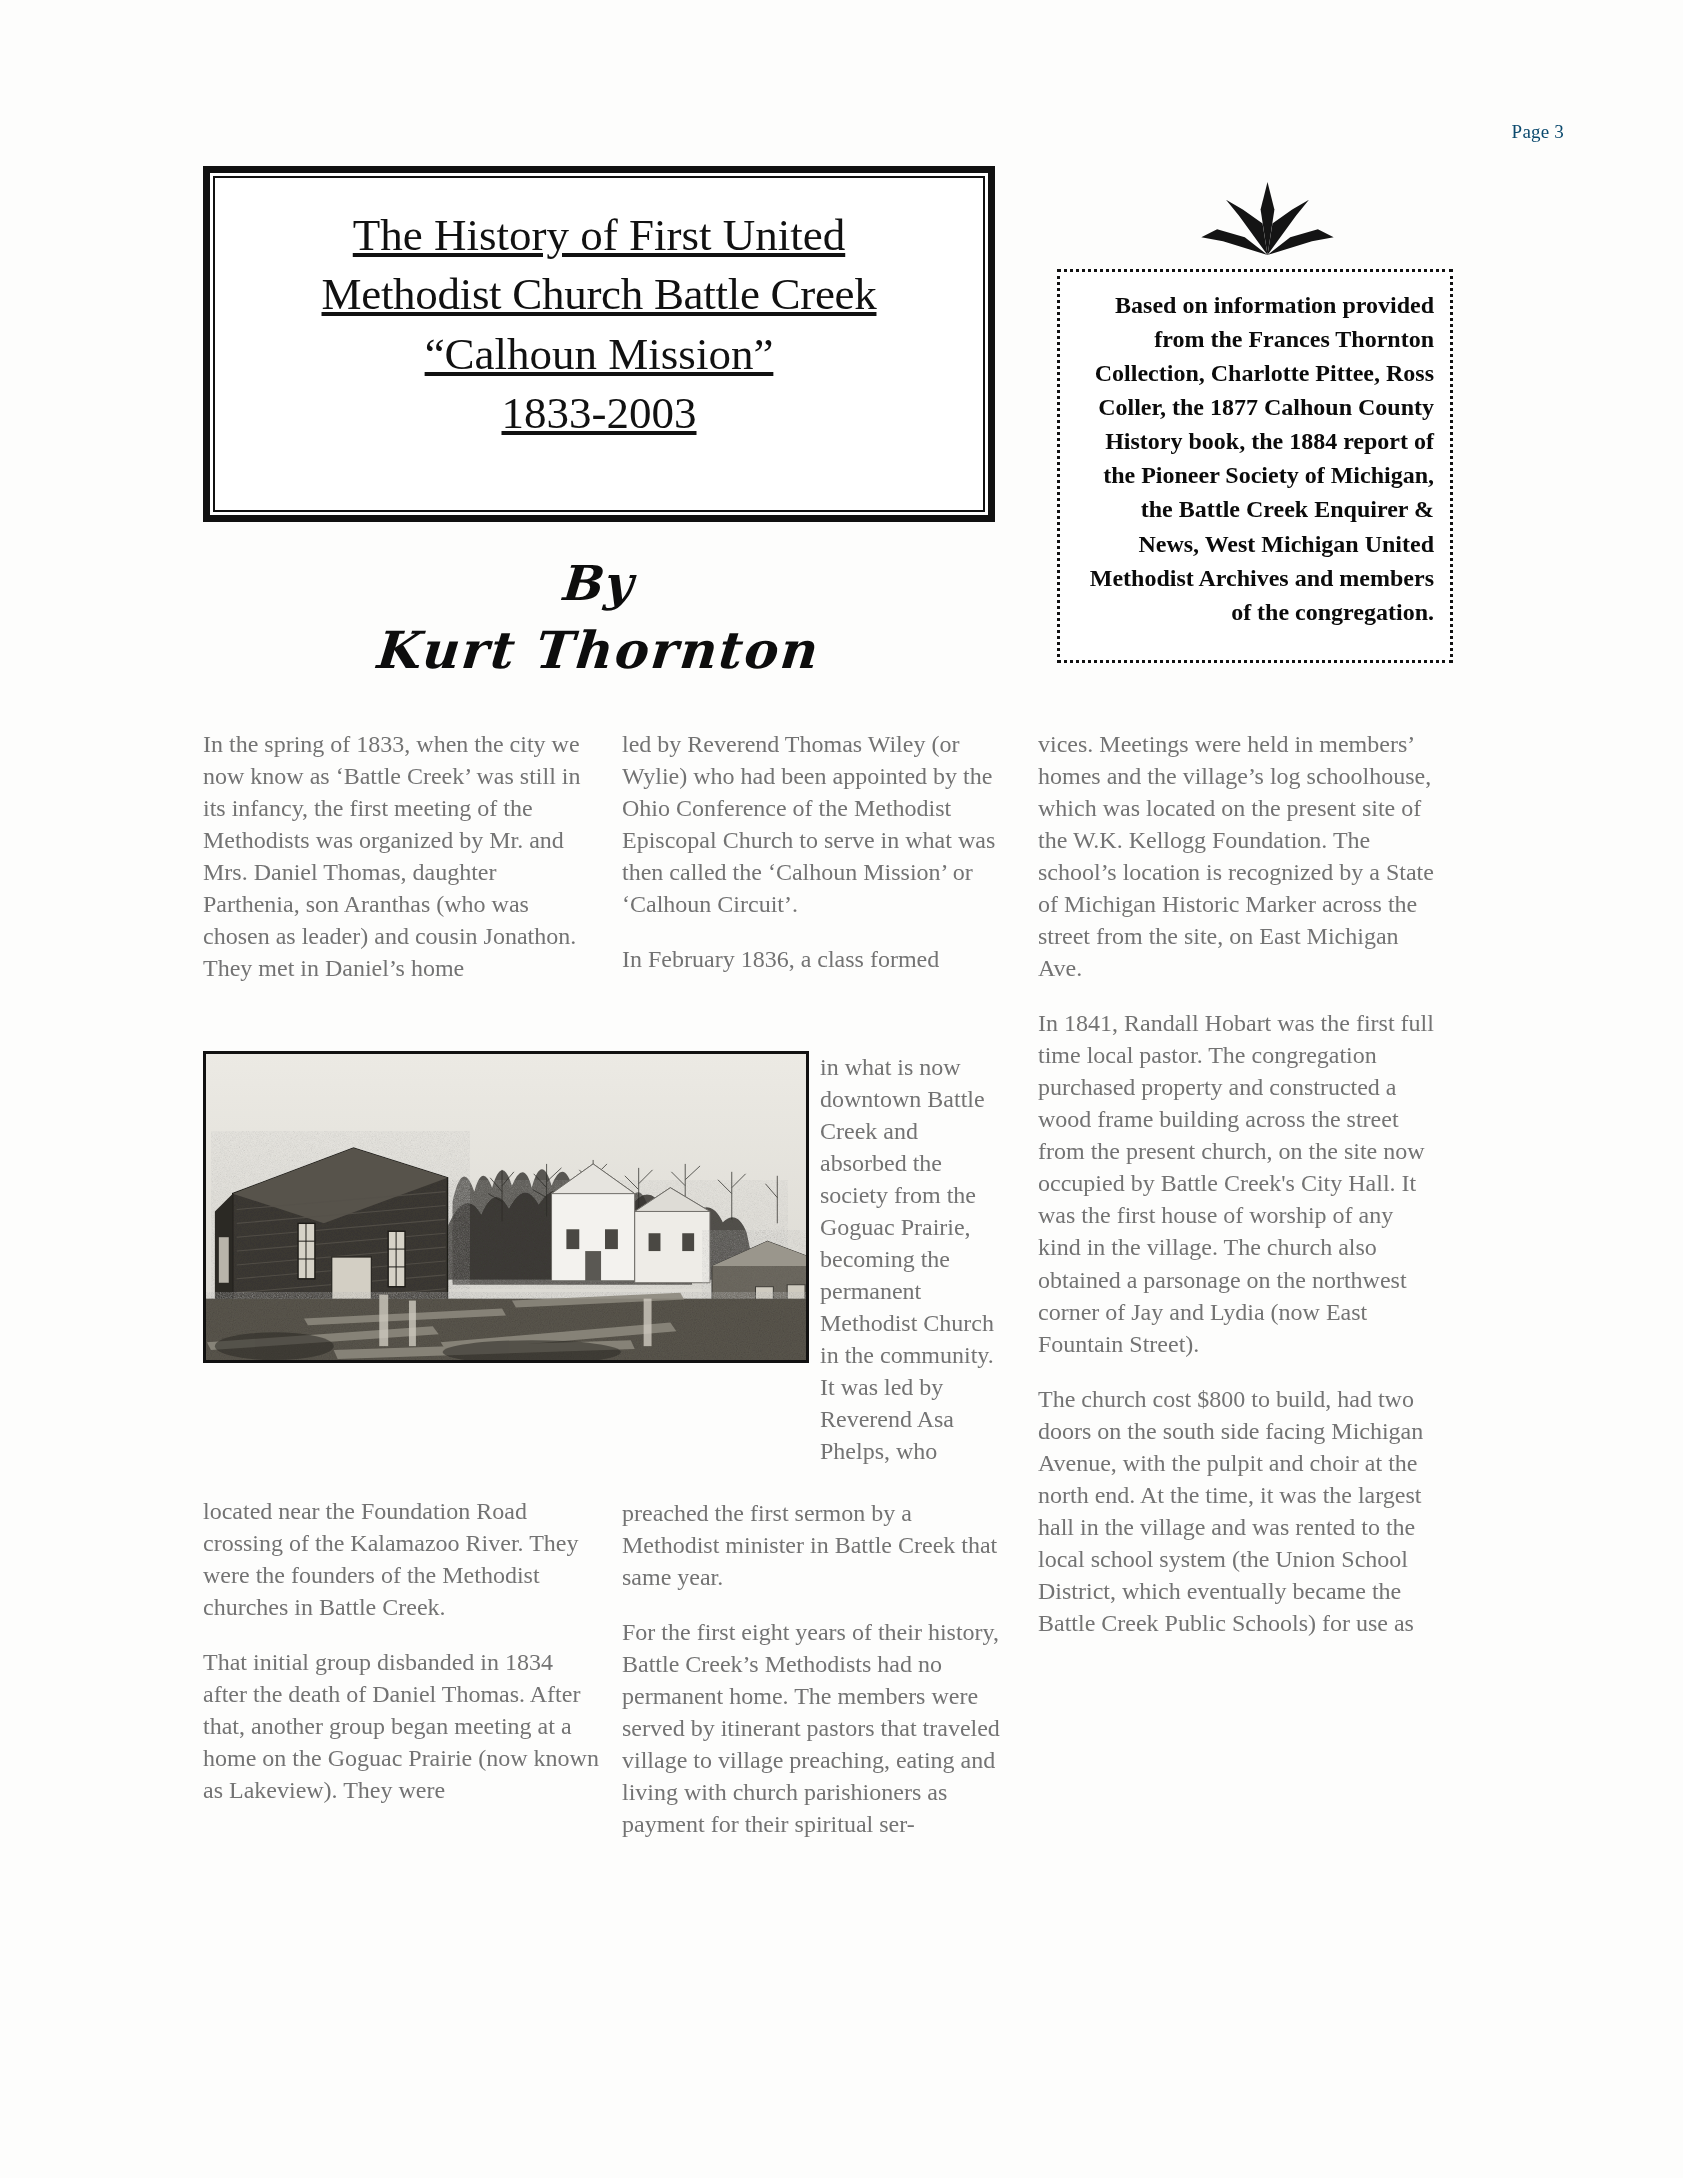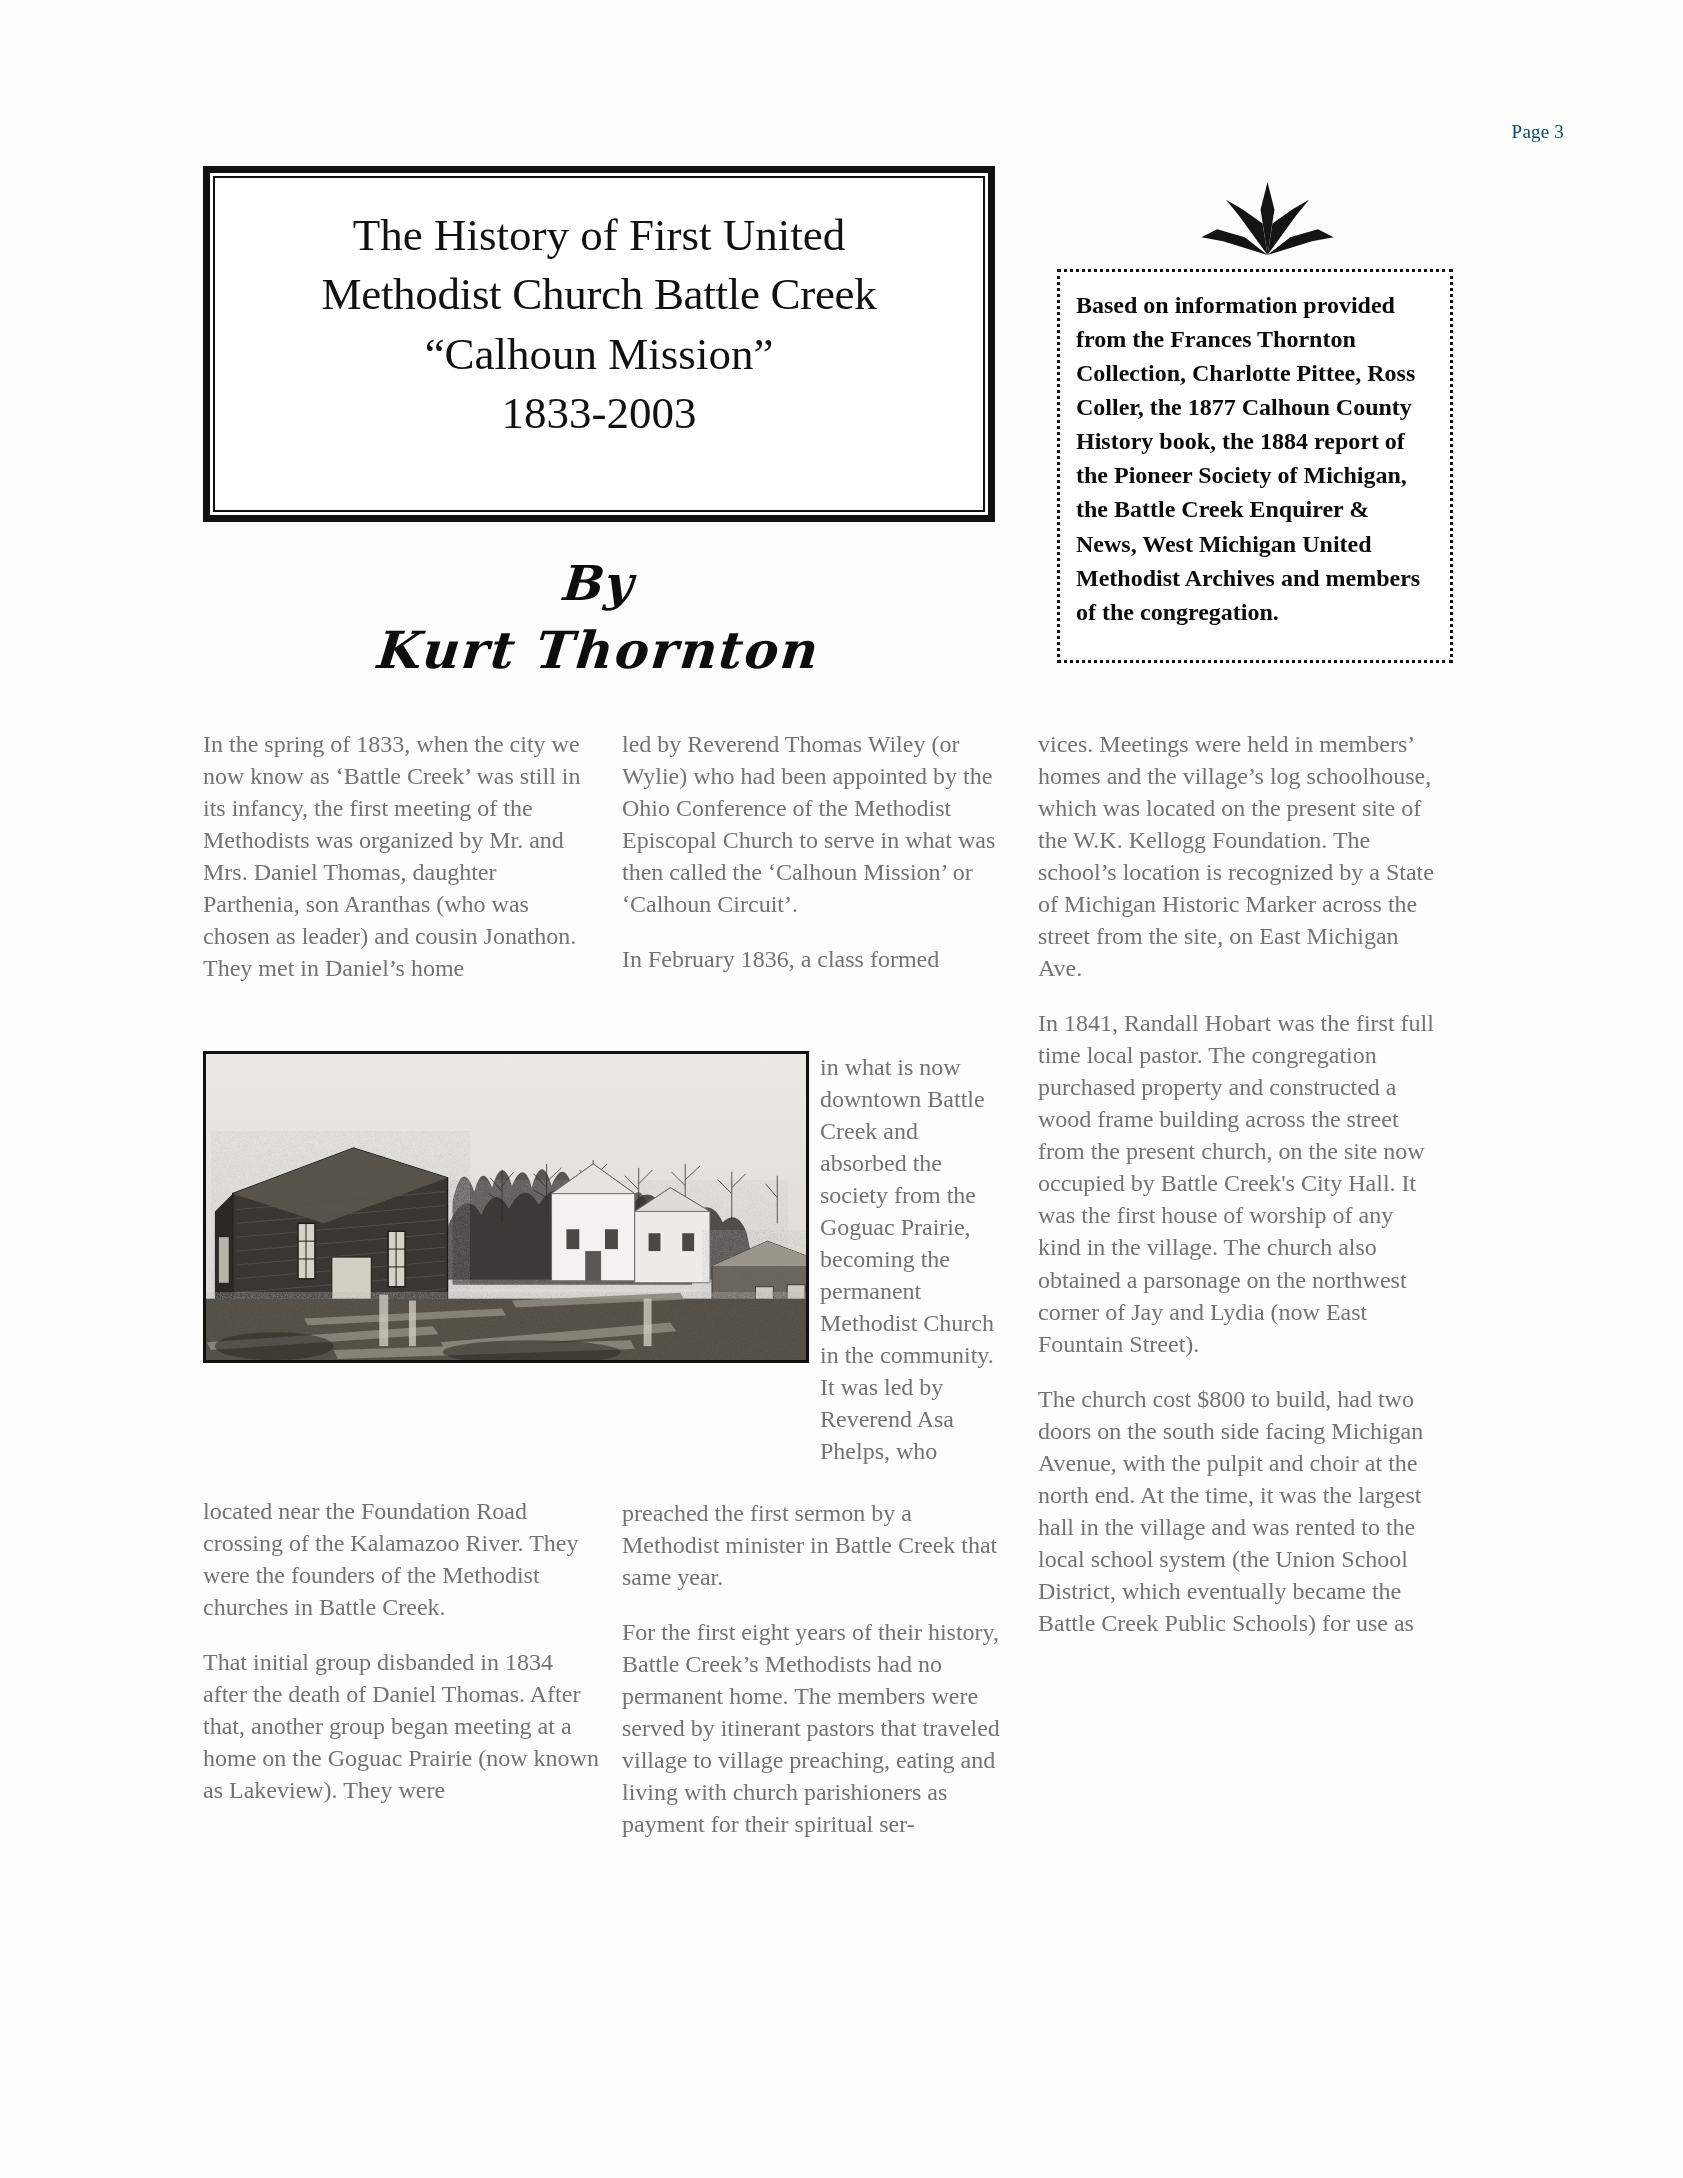--- a/index.html
+++ b/index.html
@@ -55,20 +55,21 @@
     justify-content: flex-start;
     padding-top: 28px;
   }
   .title-line {
     font-size: 45px;
     line-height: 1.32;
     text-align: center;
     color: #111;
     white-space: nowrap;
     font-weight: 400;
+    text-decoration: underline;
   }
   .title-line.l2 { letter-spacing: -0.3px; }
 
   
   .byline {
     position: absolute;
     left: 203px;
     top: 559px;
     width: 792px;
     text-align: center;
@@ -116,21 +117,21 @@
     border: 3px dotted #111;
     box-sizing: border-box;
     padding: 16px 16px 14px 16px;
     background: #fff;
   }
   .credits-text {
     font-family: "Liberation Serif", "DejaVu Serif", serif;
     font-weight: bold;
     font-size: 24px;
     line-height: 1.42;
-    text-align: left;
+    text-align: right;
     color: #0b0b0b;
   }
 
   
   .col {
     position: absolute;
     font-size: 24px;
     line-height: 1.335;
     color: #737373;
     text-align: left;

